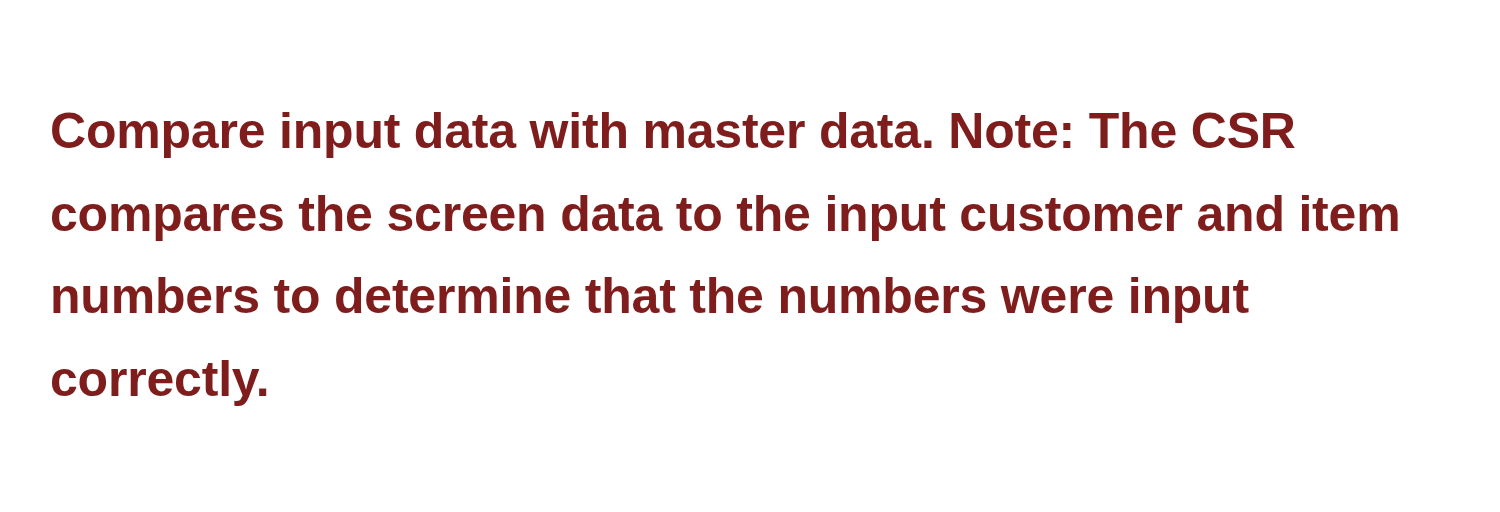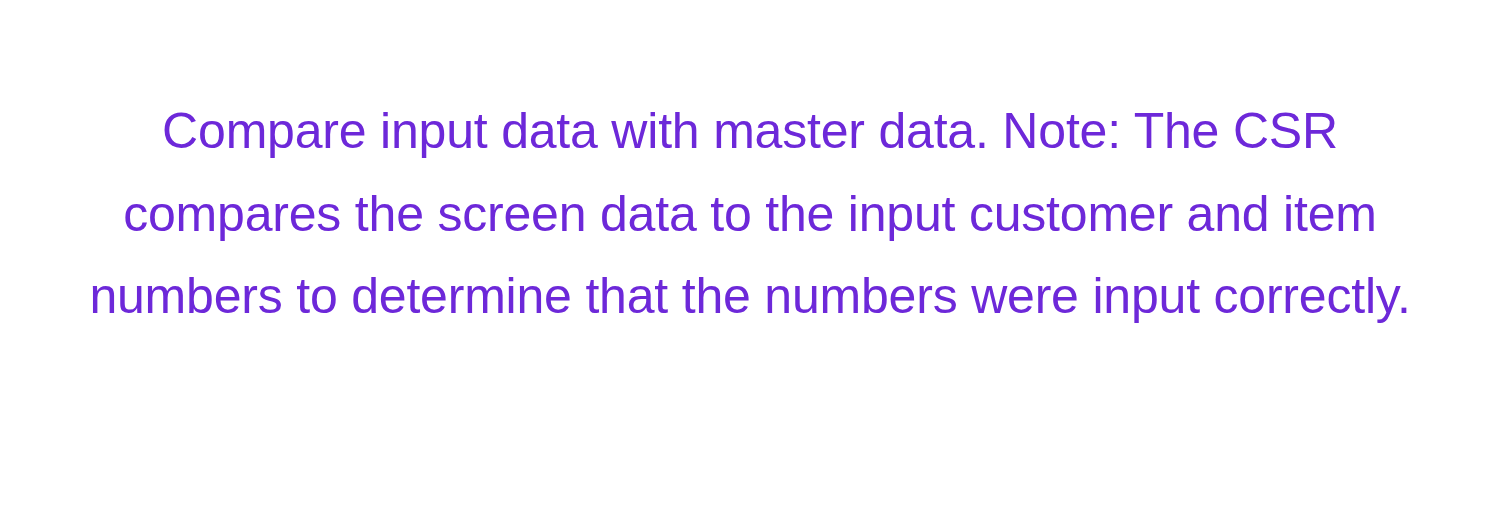--- a/index.html
+++ b/index.html
@@ -10,23 +10,22 @@
     body {
       width: 1500px;
       height: 512px;
       background: #ffffff;
       font-family: -apple-system, BlinkMacSystemFont, "Segoe UI", Helvetica, Arial, sans-serif;
       padding: 90px 50px 50px 50px;
     }
     .paragraph {
       font-size: 50px;
       line-height: 1.65;
-      color: #6d28d9;
-      font-weight: 400;
+      color: #7f1d1d;
+      font-weight: 700;
       letter-spacing: -0.2px;
-      text-align: center;
     }
   </style>
 </head>
 <body>
 
 <div class="paragraph">Compare input data with master data.
 Note: The CSR compares the screen data to the input customer and item numbers to determine that the numbers were input correctly.</div>
 
 </body></html>

